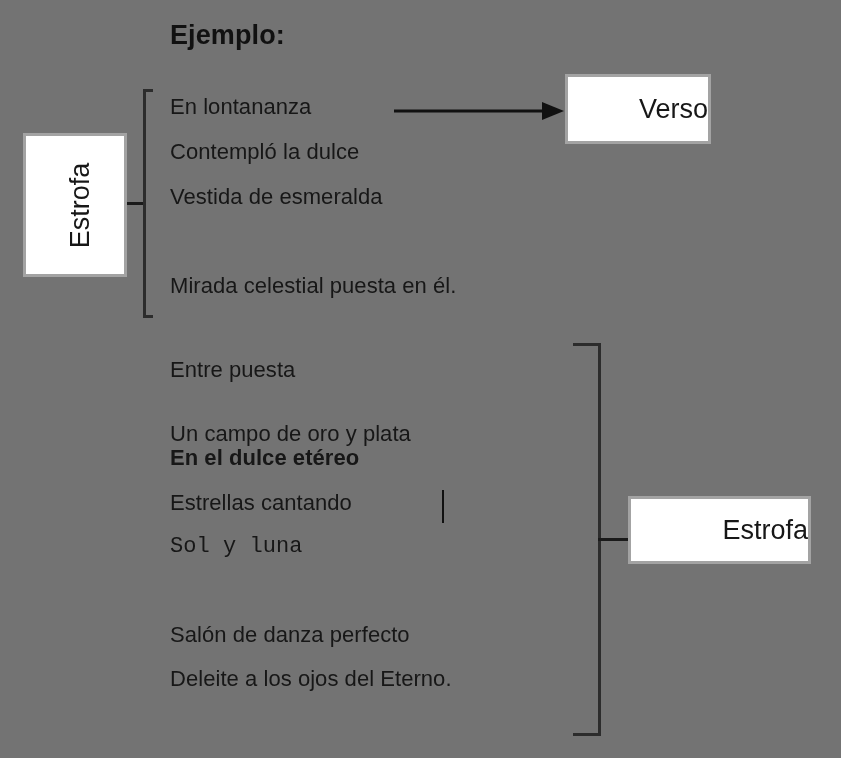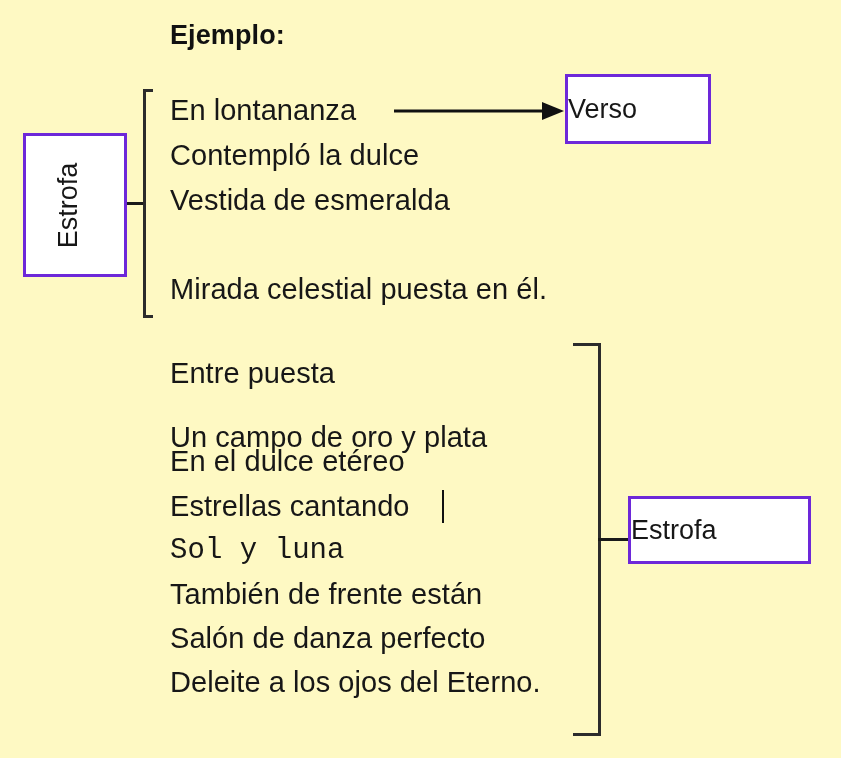--- a/index.html
+++ b/index.html
@@ -10,51 +10,51 @@
   }
   body {
     font-family: "Liberation Sans", "DejaVu Sans", sans-serif;
     color: #0d0d0d;
     -webkit-font-smoothing: antialiased;
   }
   #canvas {
     position: relative;
     width: 841px;
     height: 758px;
-    background: #fef9c3;
+    background: #737373;
     overflow: hidden;
   }
 
   
   .heading {
     position: absolute;
     font-size: 27px;
     font-weight: bold;
     letter-spacing: 0.1px;
     white-space: nowrap;
     color: #111111;
   }
   .verse-line {
     position: absolute;
-    font-size: 29px;
+    font-size: 22px;
     font-weight: normal;
     white-space: nowrap;
     color: #171717;
     letter-spacing: 0.05px;
   }
 
   
   .node-box {
     position: absolute;
     box-sizing: border-box;
-    border: 3px solid #6d28d9;
+    border: 3px solid #a3a3a3;
     background: #ffffff;
     display: flex;
     align-items: center;
-    justify-content: flex-start;
+    justify-content: flex-end;
   }
   .node-box .node-label {
     font-size: 27px;
     color: #171717;
     white-space: nowrap;
     line-height: 1;
   }
   .node-box.rotated .node-label {
     transform: rotate(-90deg);
   }
@@ -124,25 +124,24 @@
       <polygon points="148,4 170,13 148,22" fill="#111111"></polygon>
     </svg>
   </div>
 
   <div class="node-box" style="left:565px; top:74px; width:146px; height:70px;">
     <span class="node-label">Verso</span>
   </div>
 
   <div class="verse-line" style="left:170px; top:357px;">Entre puesta</div>
   <div class="verse-line" style="left:170px; top:401px;margin-top:20px;">Un campo de oro y plata</div>
-  <div class="verse-line" style="left:170px; top:445px;">En el dulce etéreo</div>
+  <div class="verse-line" style="left:170px; top:445px;font-weight:bold;">En el dulce etéreo</div>
   <div class="verse-line" style="left:170px; top:490px;">Estrellas cantando</div>
   <div class="caret" style="left:442px; top:490px; height:33px;"></div>
   <div class="verse-line" style="left:170px; top:534px;font-family:Liberation Mono, monospace;">Sol y luna</div>
-  <div class="verse-line" style="left:170px; top:578px;">También de frente están</div>
   <div class="verse-line" style="left:170px; top:622px;">Salón de danza perfecto</div>
   <div class="verse-line" style="left:170px; top:666px;">Deleite a los ojos del Eterno.</div>
 
   <div class="bracket bracket-right" style="left:573px; top:343px; width:28px; height:393px;"></div>
 
   <div class="stem" style="left:598px; top:538px; width:32px;"></div>
 
   <div class="node-box" style="left:628px; top:496px; width:183px; height:68px;">
     <span class="node-label">Estrofa</span>
   </div>

